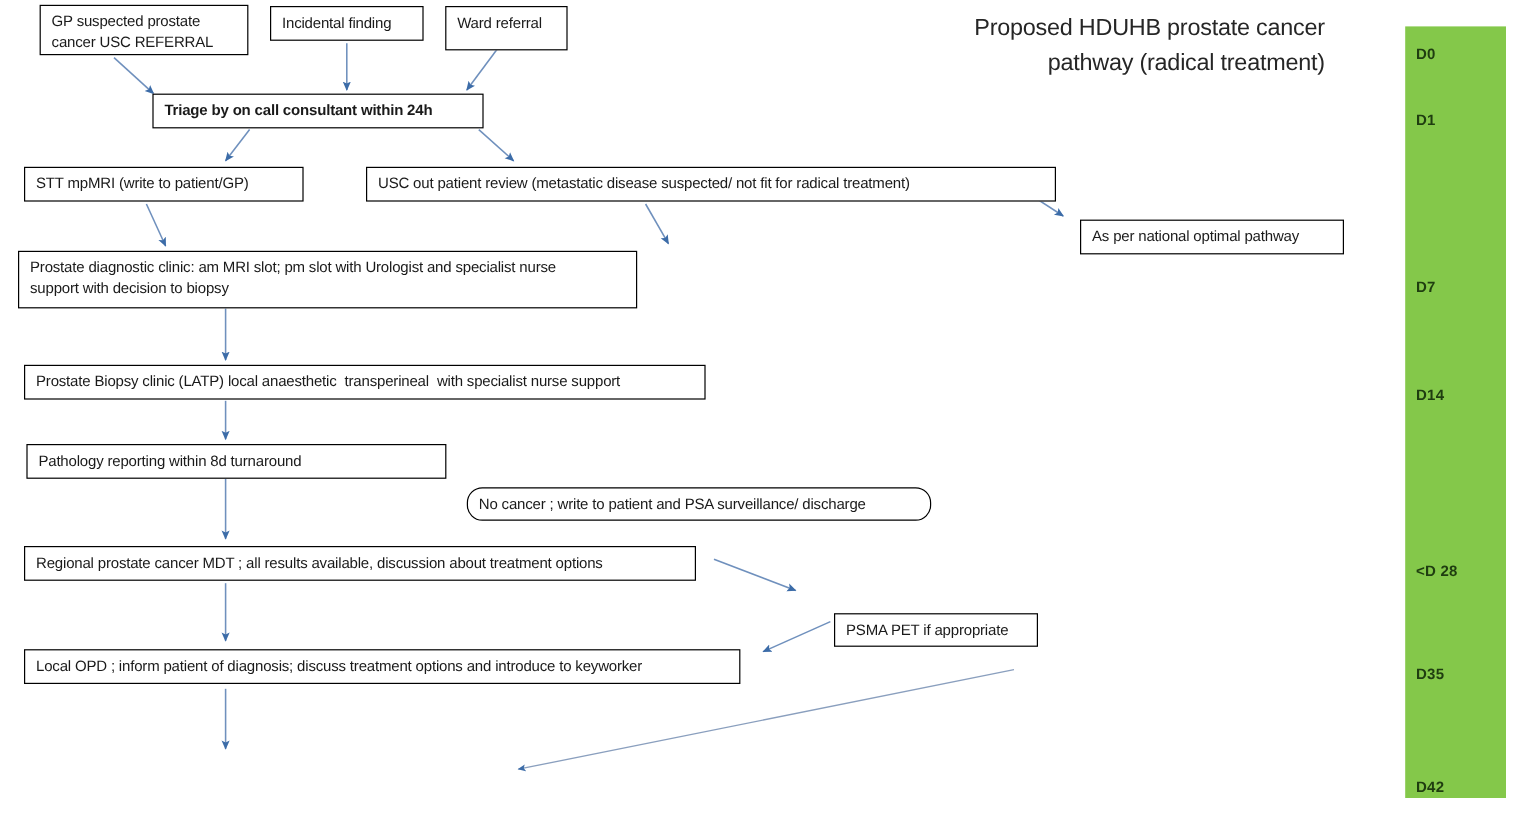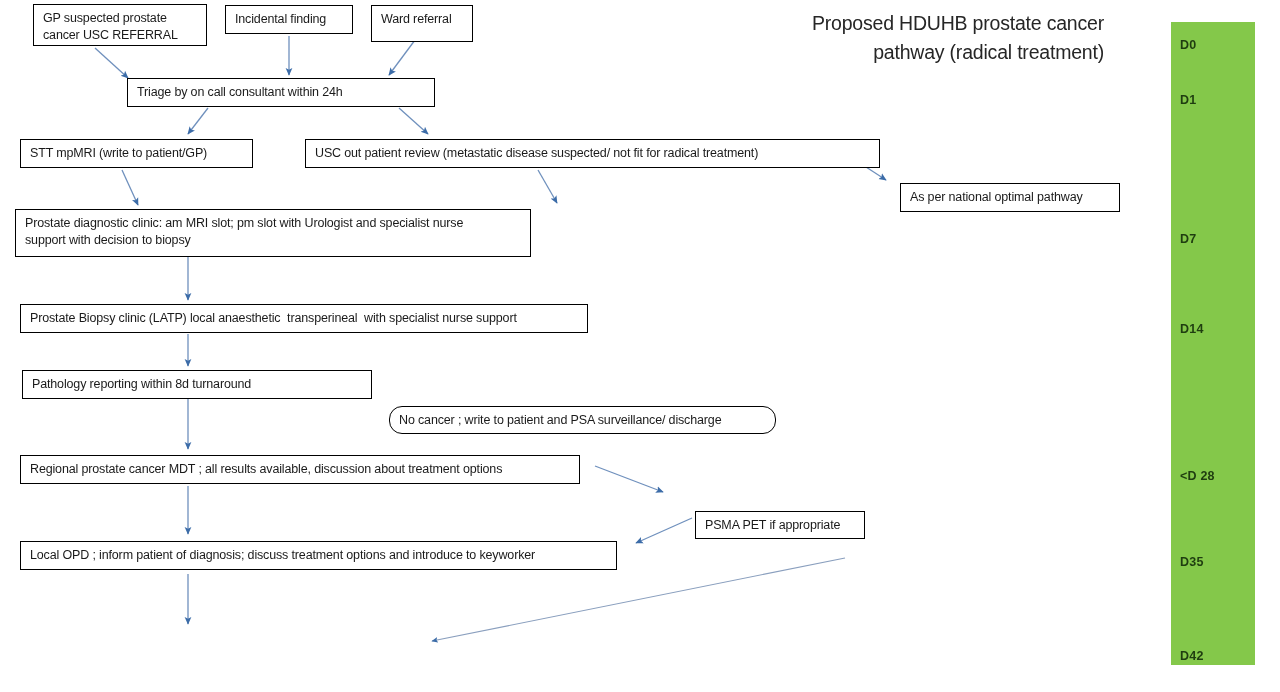--- a/index.html
+++ b/index.html
@@ -123,21 +123,21 @@
     <div>pathway (radical treatment)</div>
   </div>
 
   <div class="node two-line" style="left:33px; top:4px; width:174px; height:42px;">GP suspected prostate
 cancer USC REFERRAL</div>
 
   <div class="node" style="left:225px; top:5px; width:128px; height:29px;">Incidental finding</div>
 
   <div class="node" style="left:371px; top:5px; width:102px; height:37px;">Ward referral</div>
 
-  <div class="node" style="left:127px; top:78px; width:308px; height:29px;">Triage by on call consultant within 24h</div>
+  <div class="node" style="left:127px; top:78px; width:276px; height:29px;font-weight:bold;">Triage by on call consultant within 24h</div>
 
   <div class="node" style="left:20px; top:139px; width:233px; height:29px;">STT mpMRI (write to patient/GP)</div>
 
   <div class="node" style="left:305px; top:139px; width:575px; height:29px;">USC out patient review (metastatic disease suspected/ not fit for radical treatment)</div>
 
   <div class="node" style="left:900px; top:183px; width:220px; height:29px;">As per national optimal pathway</div>
 
   <div class="node two-line" style="left:15px; top:209px; width:516px; height:48px;">Prostate diagnostic clinic: am MRI slot; pm slot with Urologist and specialist nurse
 support with decision to biopsy</div>
 

